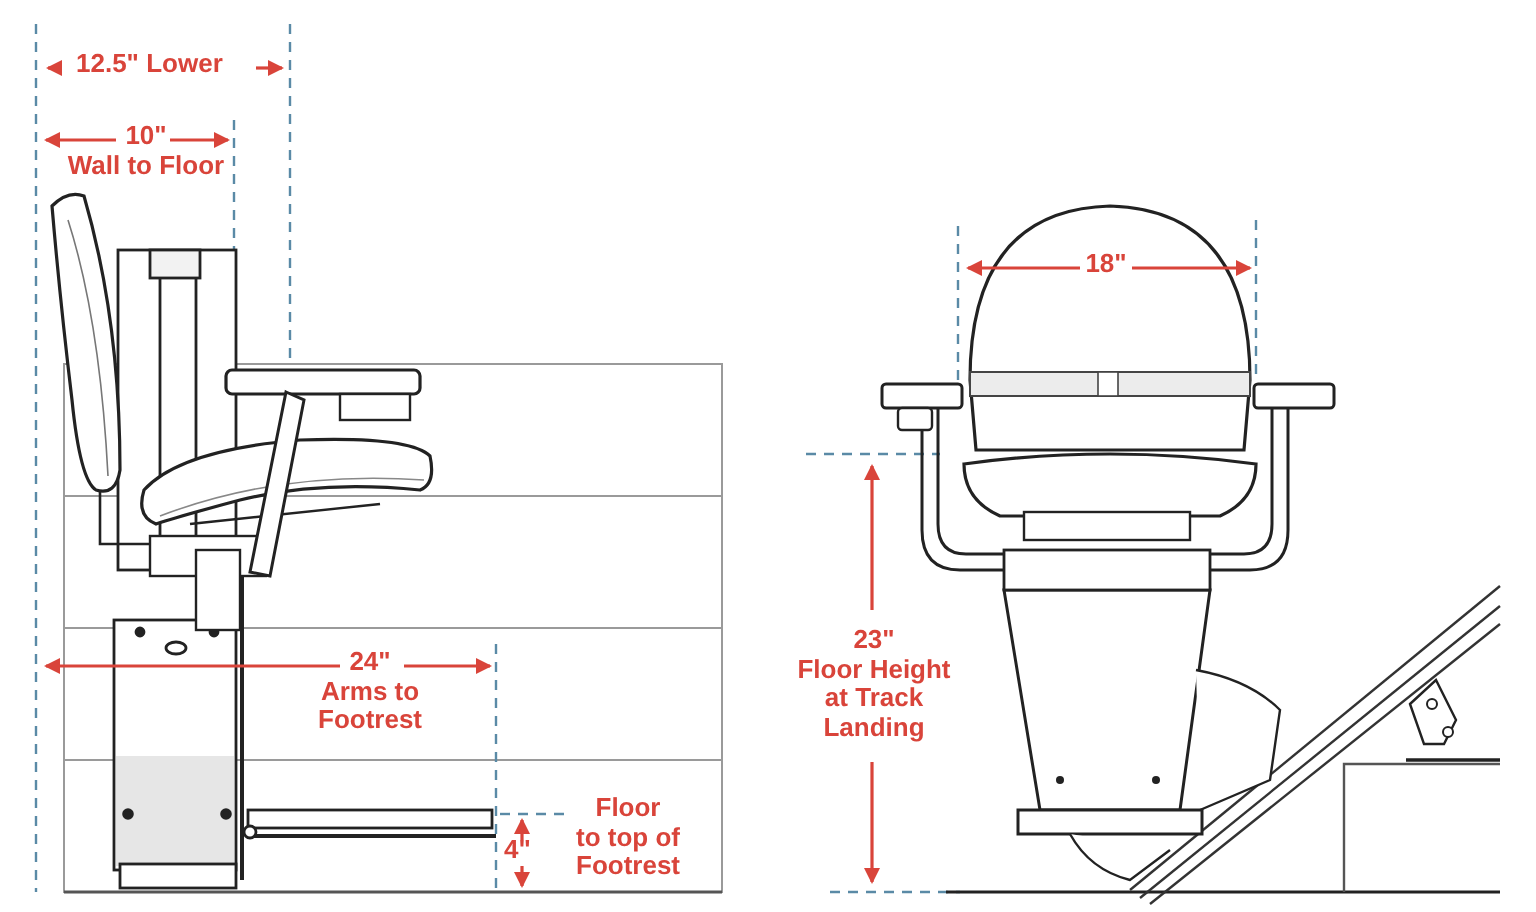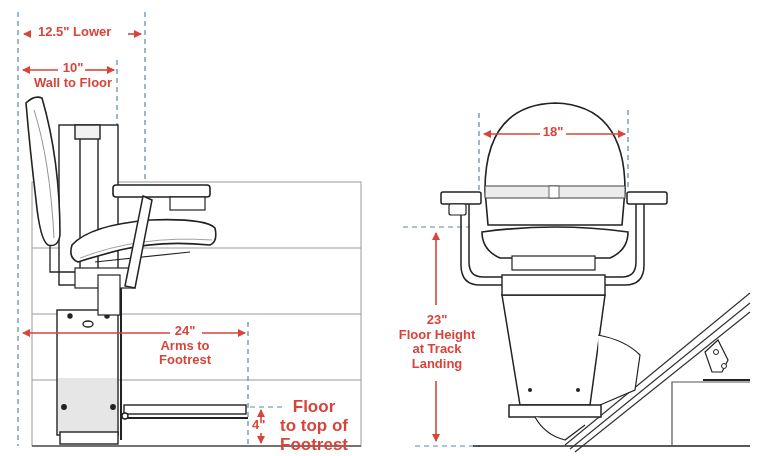--- a/index.html
+++ b/index.html
@@ -153,21 +153,21 @@
 </div>
 
 <div class="lbl" style="left:150px; top:324px; width:70px; font-size:13px;">
   <div>24"</div>
   <div>Arms to</div>
   <div>Footrest</div>
 </div>
 
 <div class="lbl" style="left:252px; top:418px; font-size:13px;">4"</div>
 
-<div class="lbl" style="left:280px; top:397px; width:68px; font-size:17px;">
+<div class="lbl" style="left:280px; top:397px; width:68px; font-size:13px;">
   <div>Floor</div>
   <div>to top of</div>
   <div>Footrest</div>
 </div>
 
 <div class="lbl" style="left:500px; top:125px; width:106px; font-size:13px;">
   <div>18"</div>
 </div>
 
 <div class="lbl" style="left:398px; top:313px; width:78px; font-size:13px;">

